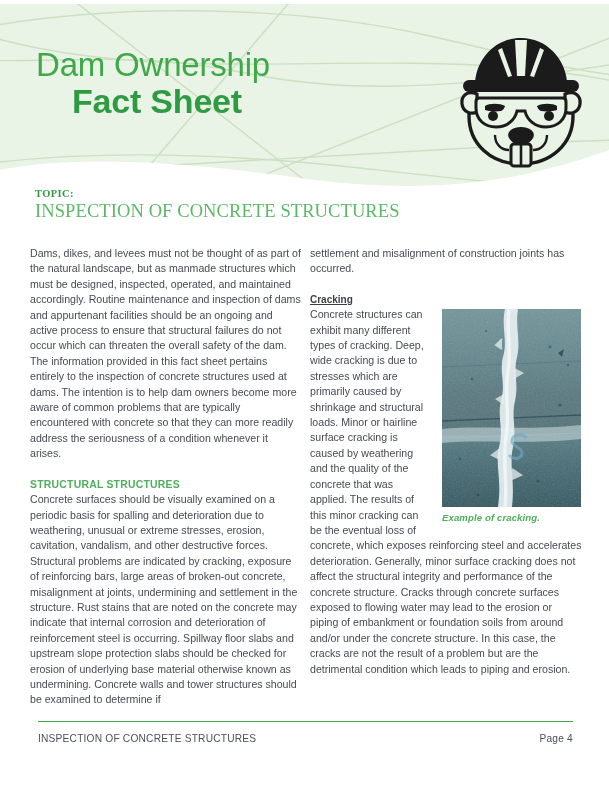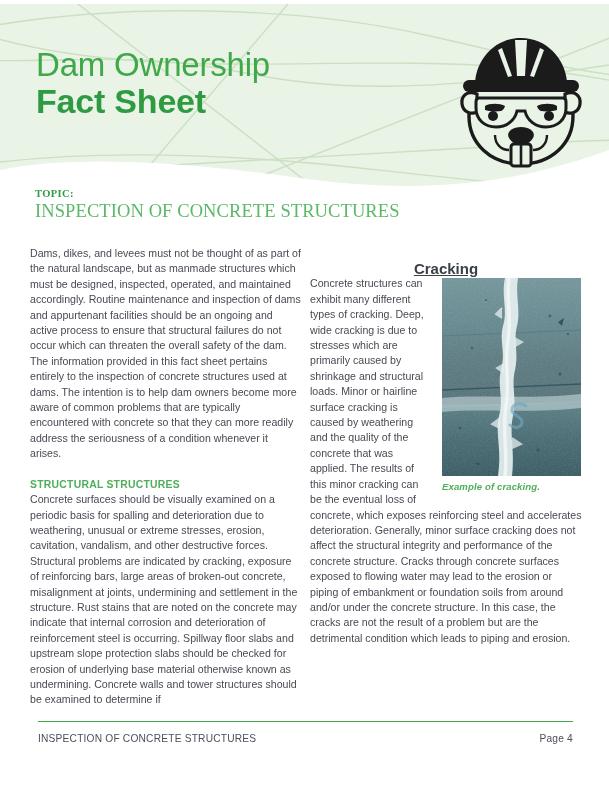--- a/index.html
+++ b/index.html
@@ -54,20 +54,21 @@
     letter-spacing: -0.2px;
     display: block;
     margin-bottom: 3px;
   }
   .title-line2 {
     font-size: 34px;
     font-weight: 700;
     color: #2E9B43;
     letter-spacing: -0.2px;
     display: block;
+    margin-left: 36px;
   }
   .mascot {
     position: absolute;
     left: 455px;
     top: 32px;
     width: 132px;
     height: 142px;
     z-index: 3;
   }
 
@@ -114,26 +115,25 @@
     height: 15px;
   }
   .section-head {
     font-size: 10.4px;
     font-weight: 700;
     color: #4FAE5B;
     letter-spacing: 0.25px;
     margin: 0 0 0 0;
   }
   .sub-head {
-    font-size: 15px;
+    font-size: 10px;
     font-weight: 700;
     color: #3a3f46;
     text-decoration: underline;
     margin: 0 0 0 0;
-    text-align: center;
   }
 
   
   .photo-wrap {
     float: right;
     width: 140px;
     margin: 2px 0 0 14px;
     shape-margin: 8px;
   }
   .photo {
@@ -245,20 +245,21 @@
   </div>
 
   <div class="col col-left">
     <p>Dams, dikes, and levees must not be thought of as part of the natural landscape, but as manmade structures which must be designed, inspected, operated, and maintained accordingly. Routine maintenance and inspection of dams and appurtenant facilities should be an ongoing and active process to ensure that structural failures do not occur which can threaten the overall safety of the dam. The information provided in this fact sheet pertains entirely to the inspection of concrete structures used at dams. The intention is to help dam owners become more aware of common problems that are typically encountered with concrete so that they can more readily address the seriousness of a condition whenever it arises.</p>
     <div class="gap"></div>
     <p class="section-head">STRUCTURAL STRUCTURES</p>
     <p>Concrete surfaces should be visually examined on a periodic basis for spalling and deterioration due to weathering, unusual or extreme stresses, erosion, cavitation, vandalism, and other destructive forces. Structural problems are indicated by cracking, exposure of reinforcing bars, large areas of broken-out concrete, misalignment at joints, undermining and settlement in the structure. Rust stains that are noted on the concrete may indicate that internal corrosion and deterioration of reinforcement steel is occurring. Spillway floor slabs and upstream slope protection slabs should be checked for erosion of underlying base material otherwise known as undermining. Concrete walls and tower structures should be examined to determine if</p>
   </div>
 
   <div class="col col-right">
+    <p>settlement and misalignment of construction joints has occurred.</p>
     <div class="gap"></div>
     <p class="sub-head">Cracking</p>
 
     <div class="photo-wrap">
       <svg class="photo" viewBox="0 0 139 198" preserveAspectRatio="none">
         <defs>
           <linearGradient id="concreteTop" x1="0" y1="0" x2="0" y2="1">
             <stop offset="0%" stop-color="#6e949a"></stop>
             <stop offset="35%" stop-color="#5f858c"></stop>
             <stop offset="60%" stop-color="#55767c"></stop>

